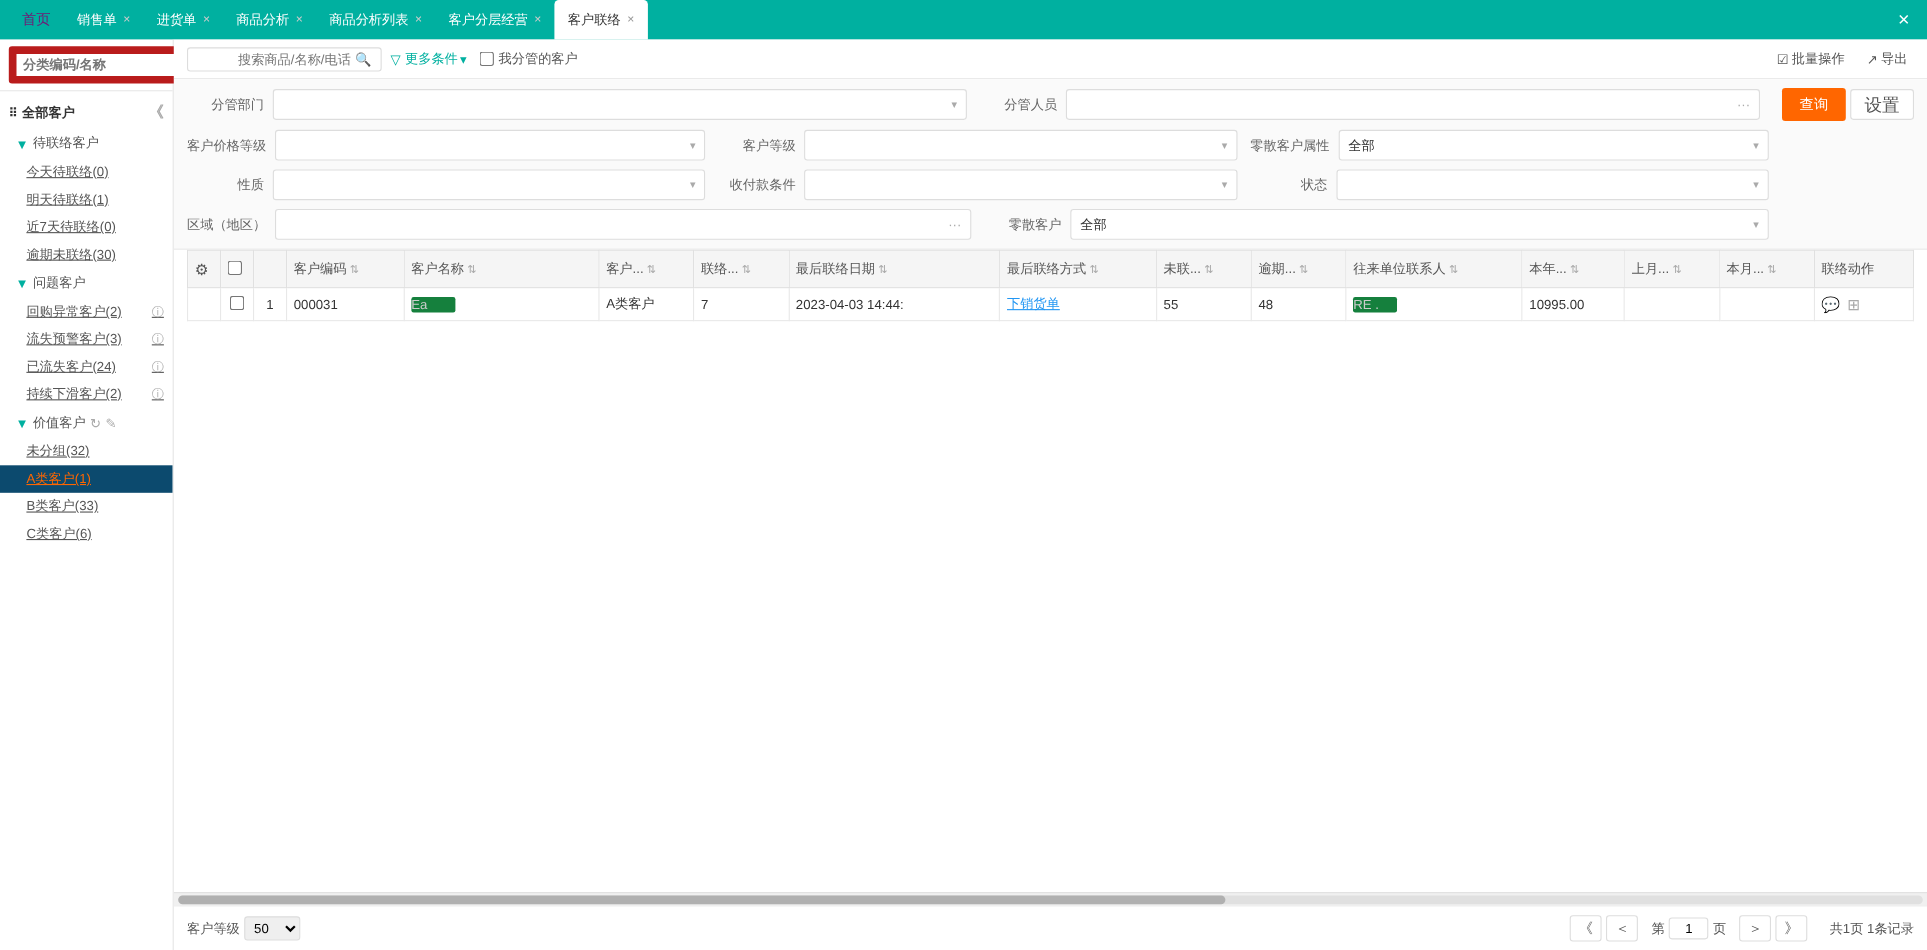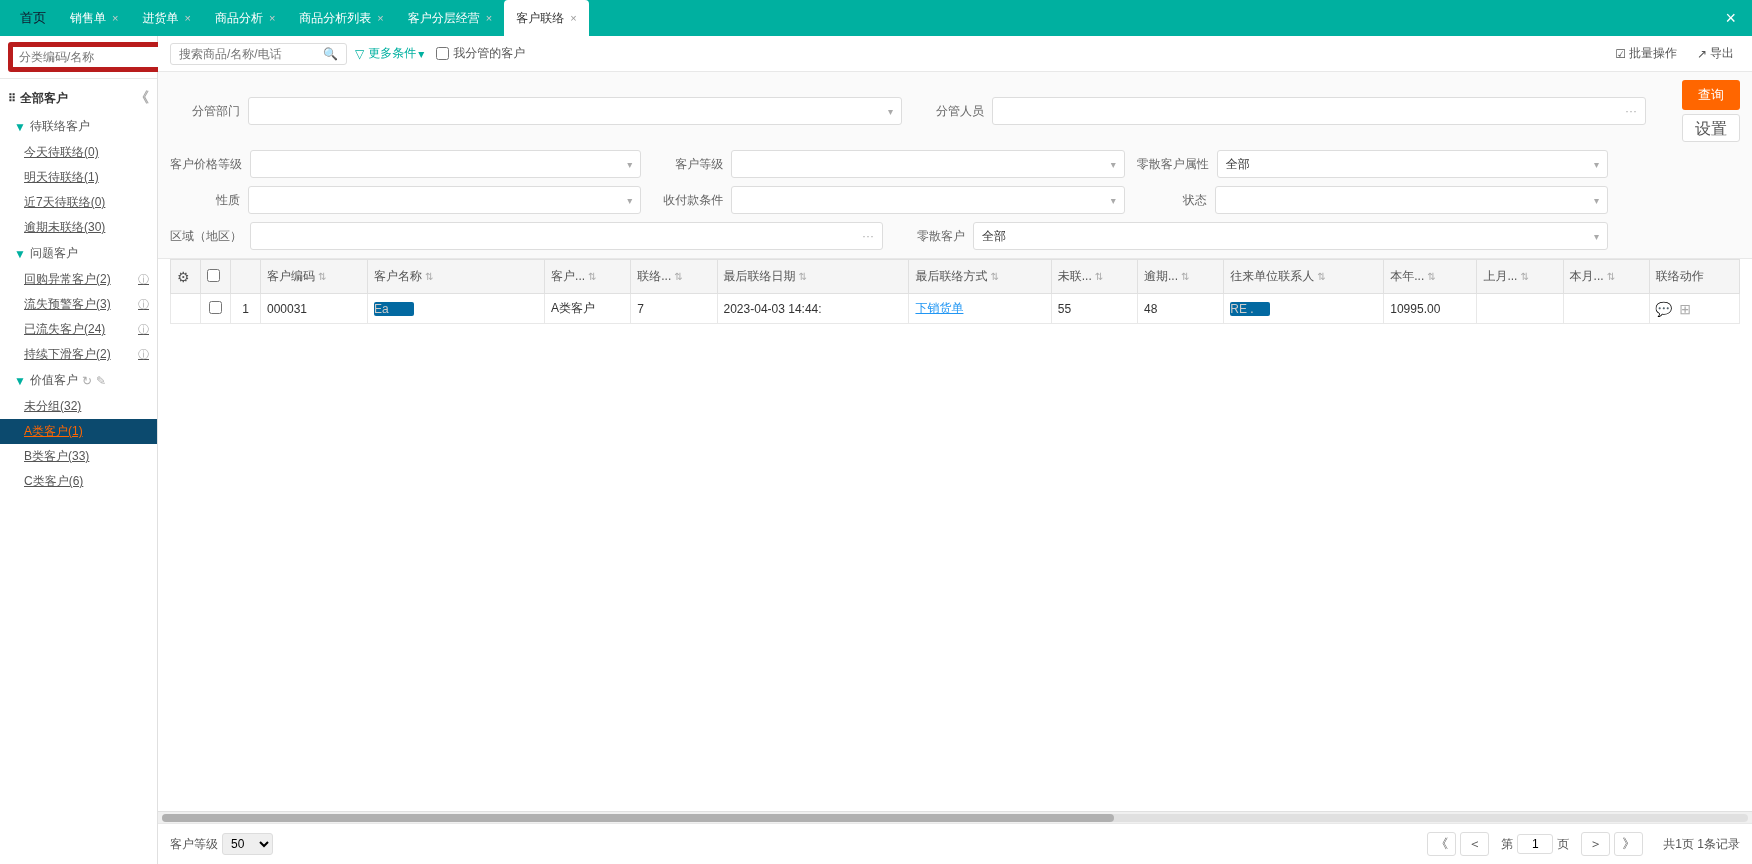--- a/index.html
+++ b/index.html
@@ -30,21 +30,21 @@
     }
     .top-nav .nav-item .close-x {
       margin-left: 6px;
       font-size: 11px;
       color: #ccc;
     }
     .top-nav .nav-item.active .close-x {
       color: #999;
     }
     .top-nav .nav-home {
-      color: #0f172a;
+      color: #701a75;
       font-size: 13px;
       padding: 0 12px;
       cursor: pointer;
     }
     .top-nav-close {
       margin-left: auto;
       color: white;
       font-size: 18px;
       cursor: pointer;
       padding: 0 8px;
@@ -66,26 +66,27 @@
       flex-shrink: 0;
     }
     .sidebar-search {
       display: flex;
       align-items: center;
       padding: 6px 8px;
       border-bottom: 1px solid #e8e8e8;
     }
     .sidebar-search input {
       flex: 1;
-      border: 5px solid #b91c1c;
+      border: 7px solid #b91c1c;
       border-radius: 3px;
       padding: 3px 6px;
       font-size: 12px;
       outline: none;
       color: #999;
+      font-weight: bold;
     }
     .sidebar-search .search-icon {
       margin-left: 4px;
       color: #00b0a0;
       cursor: pointer;
     }
     .sidebar-content {
       flex: 1;
       overflow-y: auto;
       padding: 4px 0;
@@ -163,20 +164,21 @@
       border-radius: 3px;
       padding: 3px 8px;
       margin-right: 8px;
     }
     .filter-search input {
       border: none;
       outline: none;
       font-size: 12px;
       width: 140px;
       color: #999;
+      text-align: right;
     }
     .filter-search .search-icon {
       color: #00b0a0;
       margin-left: 4px;
     }
     .more-filter {
       display: flex;
       align-items: center;
       color: #00b0a0;
       cursor: pointer;
@@ -274,23 +276,23 @@
       color: #555;
       border: 1px solid #ddd;
       border-radius: 3px;
       padding: 4px 12px;
       cursor: pointer;
       font-size: 16px;
       height: 28px;
     }
     .query-btns {
       display: flex;
-      flex-direction: column;
+      flex-direction: row;
       gap: 4px;
-      margin-left: 24px;
+      margin-left: 8px;
       align-items: center;
     }
 
     
     .table-container {
       flex: 1;
       overflow: auto;
       padding: 0 12px;
     }
     .data-table {
@@ -319,21 +321,21 @@
     .data-table td {
       border: 1px solid #e8e8e8;
       padding: 6px 6px;
       color: #333;
       white-space: nowrap;
     }
     .checkbox-col { width: 30px; text-align: center; }
     .row-num { color: #999; text-align: center; }
     .link-text { color: #2196F3; cursor: pointer; text-decoration: underline; }
     .hidden-text {
-      background: #0369a1;
+      background: #15803d;
       color: #ccc;
       border-radius: 2px;
       user-select: none;
       min-width: 40px;
       display: inline-block;
     }
     .action-icons {
       display: flex;
       gap: 6px;
       align-items: center;

